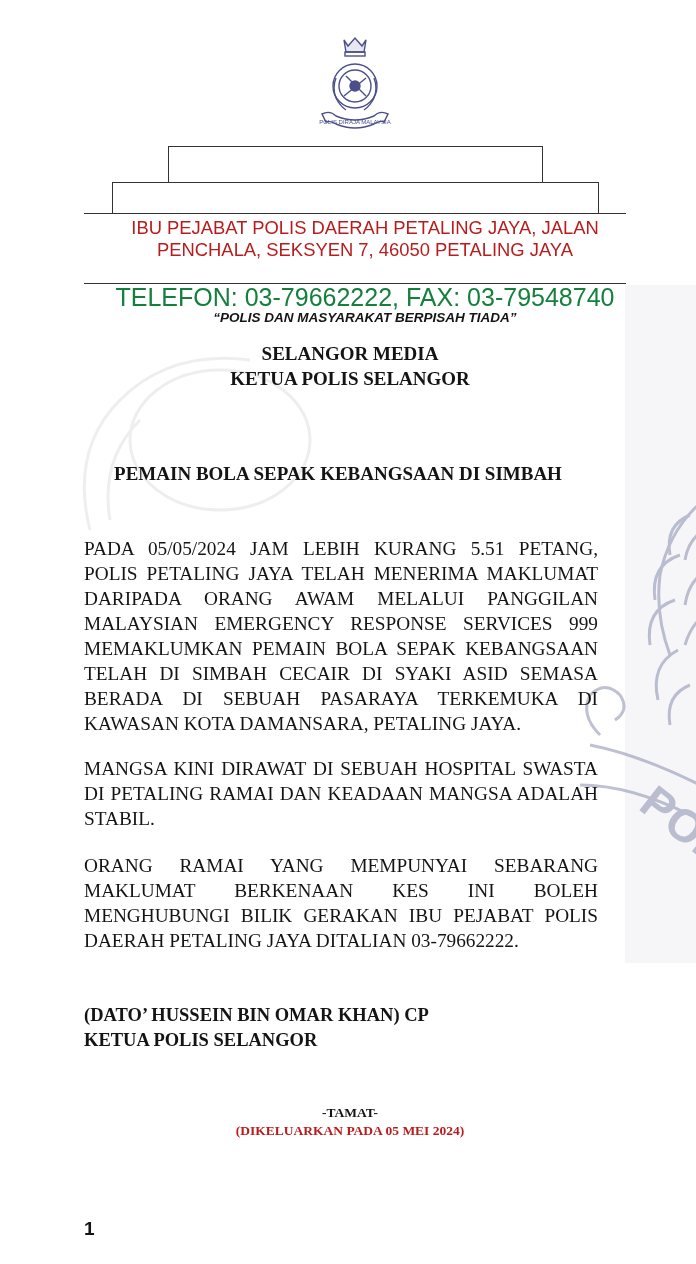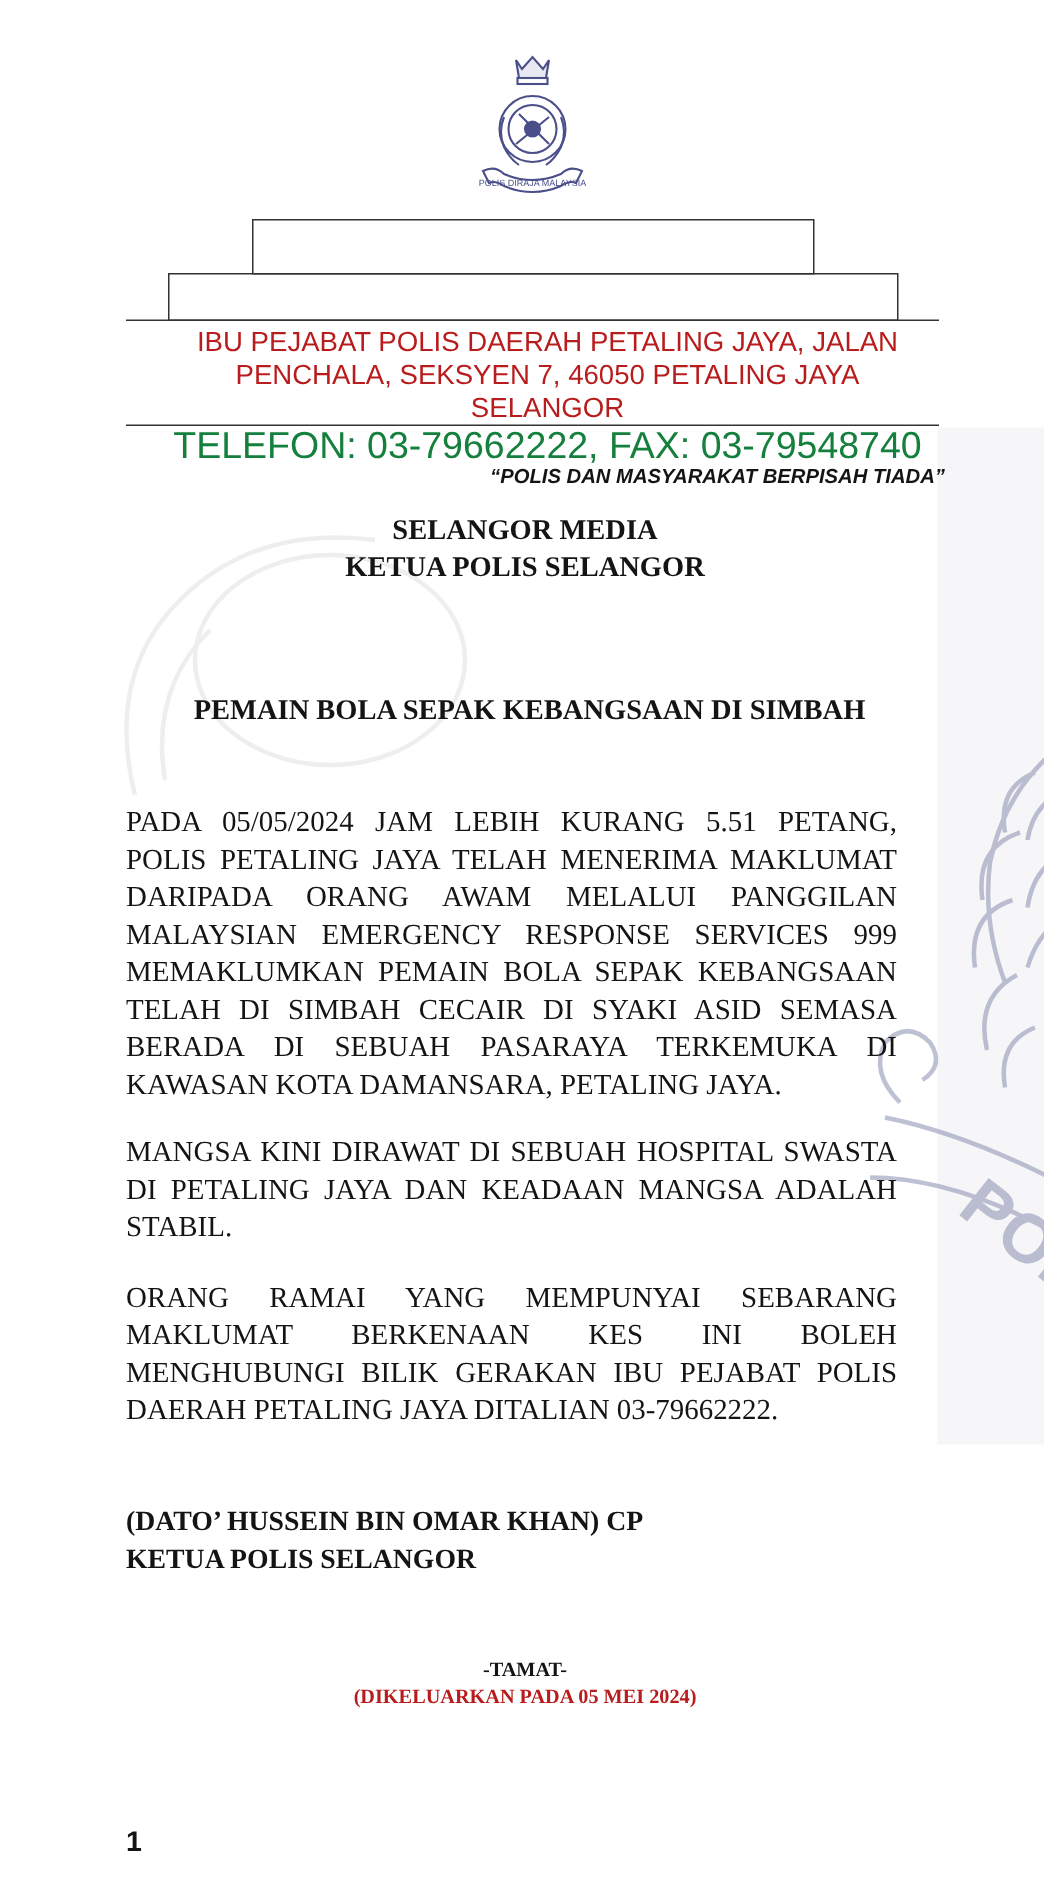--- a/index.html
+++ b/index.html
@@ -27,28 +27,28 @@
   .addr {
     position: absolute; left: 100px; width: 530px; top: 217px;
     text-align: center; font-size: 18.4px; line-height: 22px; color: #b91c1c;
   }
   .tel {
     position: absolute; left: 100px; width: 530px; top: 287px;
     text-align: center; font-size: 25px; line-height: 20px; color: #15803d;
   }
   .motto {
     position: absolute; left: 100px; width: 530px; top: 310px;
-    text-align: right; font-size: 13.5px; font-weight: bold; font-style: italic;
+    text-align: center; font-size: 13.5px; font-weight: bold; font-style: italic;
   }
   .heading {
     position: absolute; left: 150px; width: 400px; top: 341px;
     text-align: center; font-size: 19px; font-weight: bold; line-height: 25px;
   }
   .title {
-    position: absolute; left: 88px; width: 530px; top: 461px;
+    position: absolute; left: 73px; width: 530px; top: 461px;
     text-align: center; font-size: 19px; font-weight: bold; line-height: 25px;
   }
   .para {
     position: absolute; left: 84px; width: 514px;
     font-size: 19.3px; line-height: 25px; text-align: justify;
     text-align-last: left;
   }
   .sig {
     position: absolute; left: 84px; top: 1003px; font-size: 18.5px;
     font-weight: bold; line-height: 25px;
@@ -108,38 +108,37 @@
   <text x="39" y="88" text-anchor="middle" font-family="Liberation Sans, sans-serif" font-size="6" fill="#4a4f8a">POLIS DIRAJA MALAYSIA</text>
 </svg>
 
 <div class="box" style="left:168px; top:146px; width:373px; height:35px;"></div>
 <div class="box" style="left:112px; top:182px; width:485px; height:30px;"></div>
 <div class="rule" style="left:84px; top:213px; width:542px;"></div>
 
 <div class="addr sans">
   <div>IBU PEJABAT POLIS DAERAH PETALING JAYA, JALAN</div>
   <div>PENCHALA, SEKSYEN 7, 46050 PETALING JAYA</div>
-  <div>SELANGOR</div>
 </div>
 <div class="rule" style="left:84px; top:283px; width:542px;"></div>
 
 <div class="tel sans">TELEFON: 03-79662222, FAX: 03-79548740</div>
 <div class="motto sans">“POLIS DAN MASYARAKAT BERPISAH TIADA”</div>
 
 <div class="heading serif">
   <div>SELANGOR MEDIA</div>
   <div>KETUA POLIS SELANGOR</div>
 </div>
 
 <div class="title serif">
   <div>PEMAIN BOLA SEPAK KEBANGSAAN DI SIMBAH</div>
 </div>
 
 <div class="para serif" style="top:536px;">PADA 05/05/2024 JAM LEBIH KURANG 5.51 PETANG, POLIS PETALING JAYA TELAH MENERIMA MAKLUMAT DARIPADA ORANG AWAM MELALUI PANGGILAN MALAYSIAN EMERGENCY RESPONSE SERVICES 999 MEMAKLUMKAN PEMAIN BOLA SEPAK KEBANGSAAN TELAH DI SIMBAH CECAIR DI SYAKI ASID SEMASA BERADA DI SEBUAH PASARAYA TERKEMUKA DI KAWASAN KOTA DAMANSARA, PETALING JAYA.</div>
-<div class="para serif" style="top:756px;">MANGSA KINI DIRAWAT DI SEBUAH HOSPITAL SWASTA DI PETALING JAYA DAN KEADAAN MANGSA ADALAH STABIL.</div>
+<div class="para serif" style="top:756px;">MANGSA KINI DIRAWAT DI SEBUAH HOSPITAL SWASTA DI PETALING RAMAI DAN KEADAAN MANGSA ADALAH STABIL.</div>
 <div class="para serif" style="top:853px;">ORANG RAMAI YANG MEMPUNYAI SEBARANG MAKLUMAT BERKENAAN KES INI BOLEH MENGHUBUNGI BILIK GERAKAN IBU PEJABAT POLIS DAERAH PETALING JAYA DITALIAN 03-79662222.</div>
 
 <div class="sig serif">
   <div>(DATO’ HUSSEIN BIN OMAR KHAN) CP</div>
   <div>KETUA POLIS SELANGOR</div>
 </div>
 
 <div class="end serif">
   <div>-TAMAT-</div>
   <div class="dated">(DIKELUARKAN PADA 05 MEI 2024)</div>

